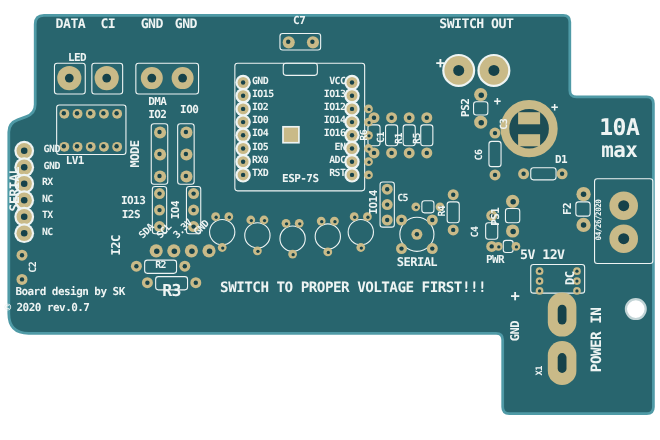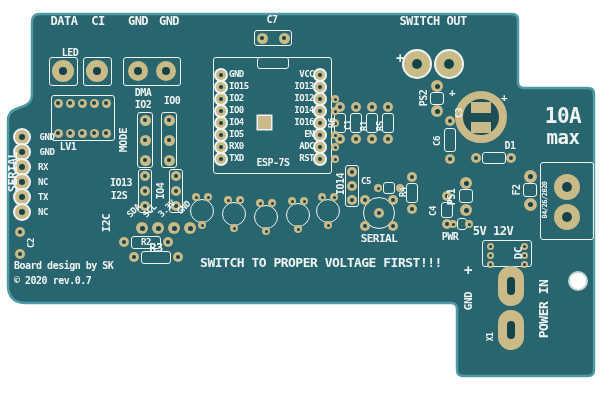--- a/index.html
+++ b/index.html
@@ -15,21 +15,21 @@
   .box{border:1.5px solid #eef4f3;border-radius:3px;background:transparent;}
   .rectpad{background:#c9ba88;}
   .rectpad.ring{box-shadow:0 0 0 1.5px #eef4f3;}
   .stadium{background:#c9ba88;border-radius:13px;display:flex;align-items:center;justify-content:center;}
   .slot{width:8px;height:18px;background:#16424a;border-radius:4px;}
   .ringcap{border-radius:50%;background:#1d4d55;border:8px solid #c9ba88;}
   .holecut{background:#ffffff;border:2px solid #c2d4d6;border-radius:50%;}
   .label{position:absolute;color:#eef4f3;font-weight:700;white-space:nowrap;line-height:1;letter-spacing:-0.5px;}
   .warning{left:321px;top:262px;font-size:13px;transform:translate(-50%,-50%);}
   .credit-1{left:14px;top:261px;font-size:10px;}
-  .credit-2{left:14px;top:276px;font-size:10px;}
+  .credit-2{left:4px;top:276px;font-size:10px;}
   .module-name{left:273px;top:163px;font-size:10px;transform:translate(-50%,-50%);}
   .esp-pin{font-size:9px;}
 </style>
 </head>
 <body>
 
 <div class="stage">
   <svg width="600" height="400" viewBox="0 0 600 400">
     <path d="M 40 14 L 512 14 Q 518 14 518 20 L 518 82 Q 518 88 524 88 L 588 88 Q 594 88 594 94
              L 594 370 Q 594 376 588 376 L 463 376 Q 457 376 457 370 L 457 309 Q 457 303 451 303
@@ -485,21 +485,21 @@
       <div class="label" style="left: 123px; top: 140px; font-size: 11px; transform: translate(-50%, -50%) rotate(-90deg);">MODE</div>
       <div class="label" style="left: 121px; top: 183px; font-size: 10px; transform: translate(-50%, -50%) rotate(0deg);">IO13</div>
       <div class="label" style="left: 119px; top: 196px; font-size: 10px; transform: translate(-50%, -50%) rotate(0deg);">I2S</div>
       <div class="label" style="left: 161px; top: 191px; font-size: 10px; transform: translate(-50%, -50%) rotate(-90deg);">IO4</div>
       <div class="label" style="left: 106px; top: 223px; font-size: 11px; transform: translate(-50%, -50%) rotate(-90deg);">I2C</div>
       <div class="label" style="left: 134px; top: 211px; font-size: 9px; transform: translate(-50%, -50%) rotate(-45deg);">SDA</div>
       <div class="label" style="left: 150px; top: 211px; font-size: 9px; transform: translate(-50%, -50%) rotate(-45deg);">SCL</div>
       <div class="label" style="left: 167px; top: 209px; font-size: 9px; transform: translate(-50%, -50%) rotate(-45deg);">3.3V</div>
       <div class="label" style="left: 184px; top: 208px; font-size: 9px; transform: translate(-50%, -50%) rotate(-45deg);">GND</div>
       <div class="label" style="left: 146px; top: 242px; font-size: 9px; transform: translate(-50%, -50%) rotate(0deg);">R2</div>
-      <div class="label" style="left: 156px; top: 248px; font-size: 12px; transform: translate(-50%, -50%) rotate(0deg);">R3</div>
+      <div class="label" style="left: 156px; top: 265px; font-size: 15px; transform: translate(-50%, -50%) rotate(0deg);">R3</div>
       <div class="label" style="left: 332px; top: 123px; font-size: 9px; transform: translate(-50%, -50%) rotate(-90deg);">R6</div>
       <div class="label" style="left: 348px; top: 125px; font-size: 9px; transform: translate(-50%, -50%) rotate(-90deg);">C1</div>
       <div class="label" style="left: 364px; top: 126px; font-size: 9px; transform: translate(-50%, -50%) rotate(-90deg);">R1</div>
       <div class="label" style="left: 380px; top: 126px; font-size: 9px; transform: translate(-50%, -50%) rotate(-90deg);">R5</div>
       <div class="label" style="left: 341px; top: 184px; font-size: 10px; transform: translate(-50%, -50%) rotate(-90deg);">IO14</div>
       <div class="label" style="left: 366px; top: 181px; font-size: 9px; transform: translate(-50%, -50%) rotate(0deg);">C5</div>
       <div class="label" style="left: 403px; top: 192px; font-size: 9px; transform: translate(-50%, -50%) rotate(-90deg);">R4</div>
       <div class="label" style="left: 379px; top: 238px; font-size: 11px; transform: translate(-50%, -50%) rotate(0deg);">SERIAL</div>
       <div class="label" style="left: 424px; top: 98px; font-size: 10px; transform: translate(-50%, -50%) rotate(-90deg);">PS2</div>
       <div class="label" style="left: 459px; top: 113px; font-size: 9px; transform: translate(-50%, -50%) rotate(-90deg);">C3</div>

